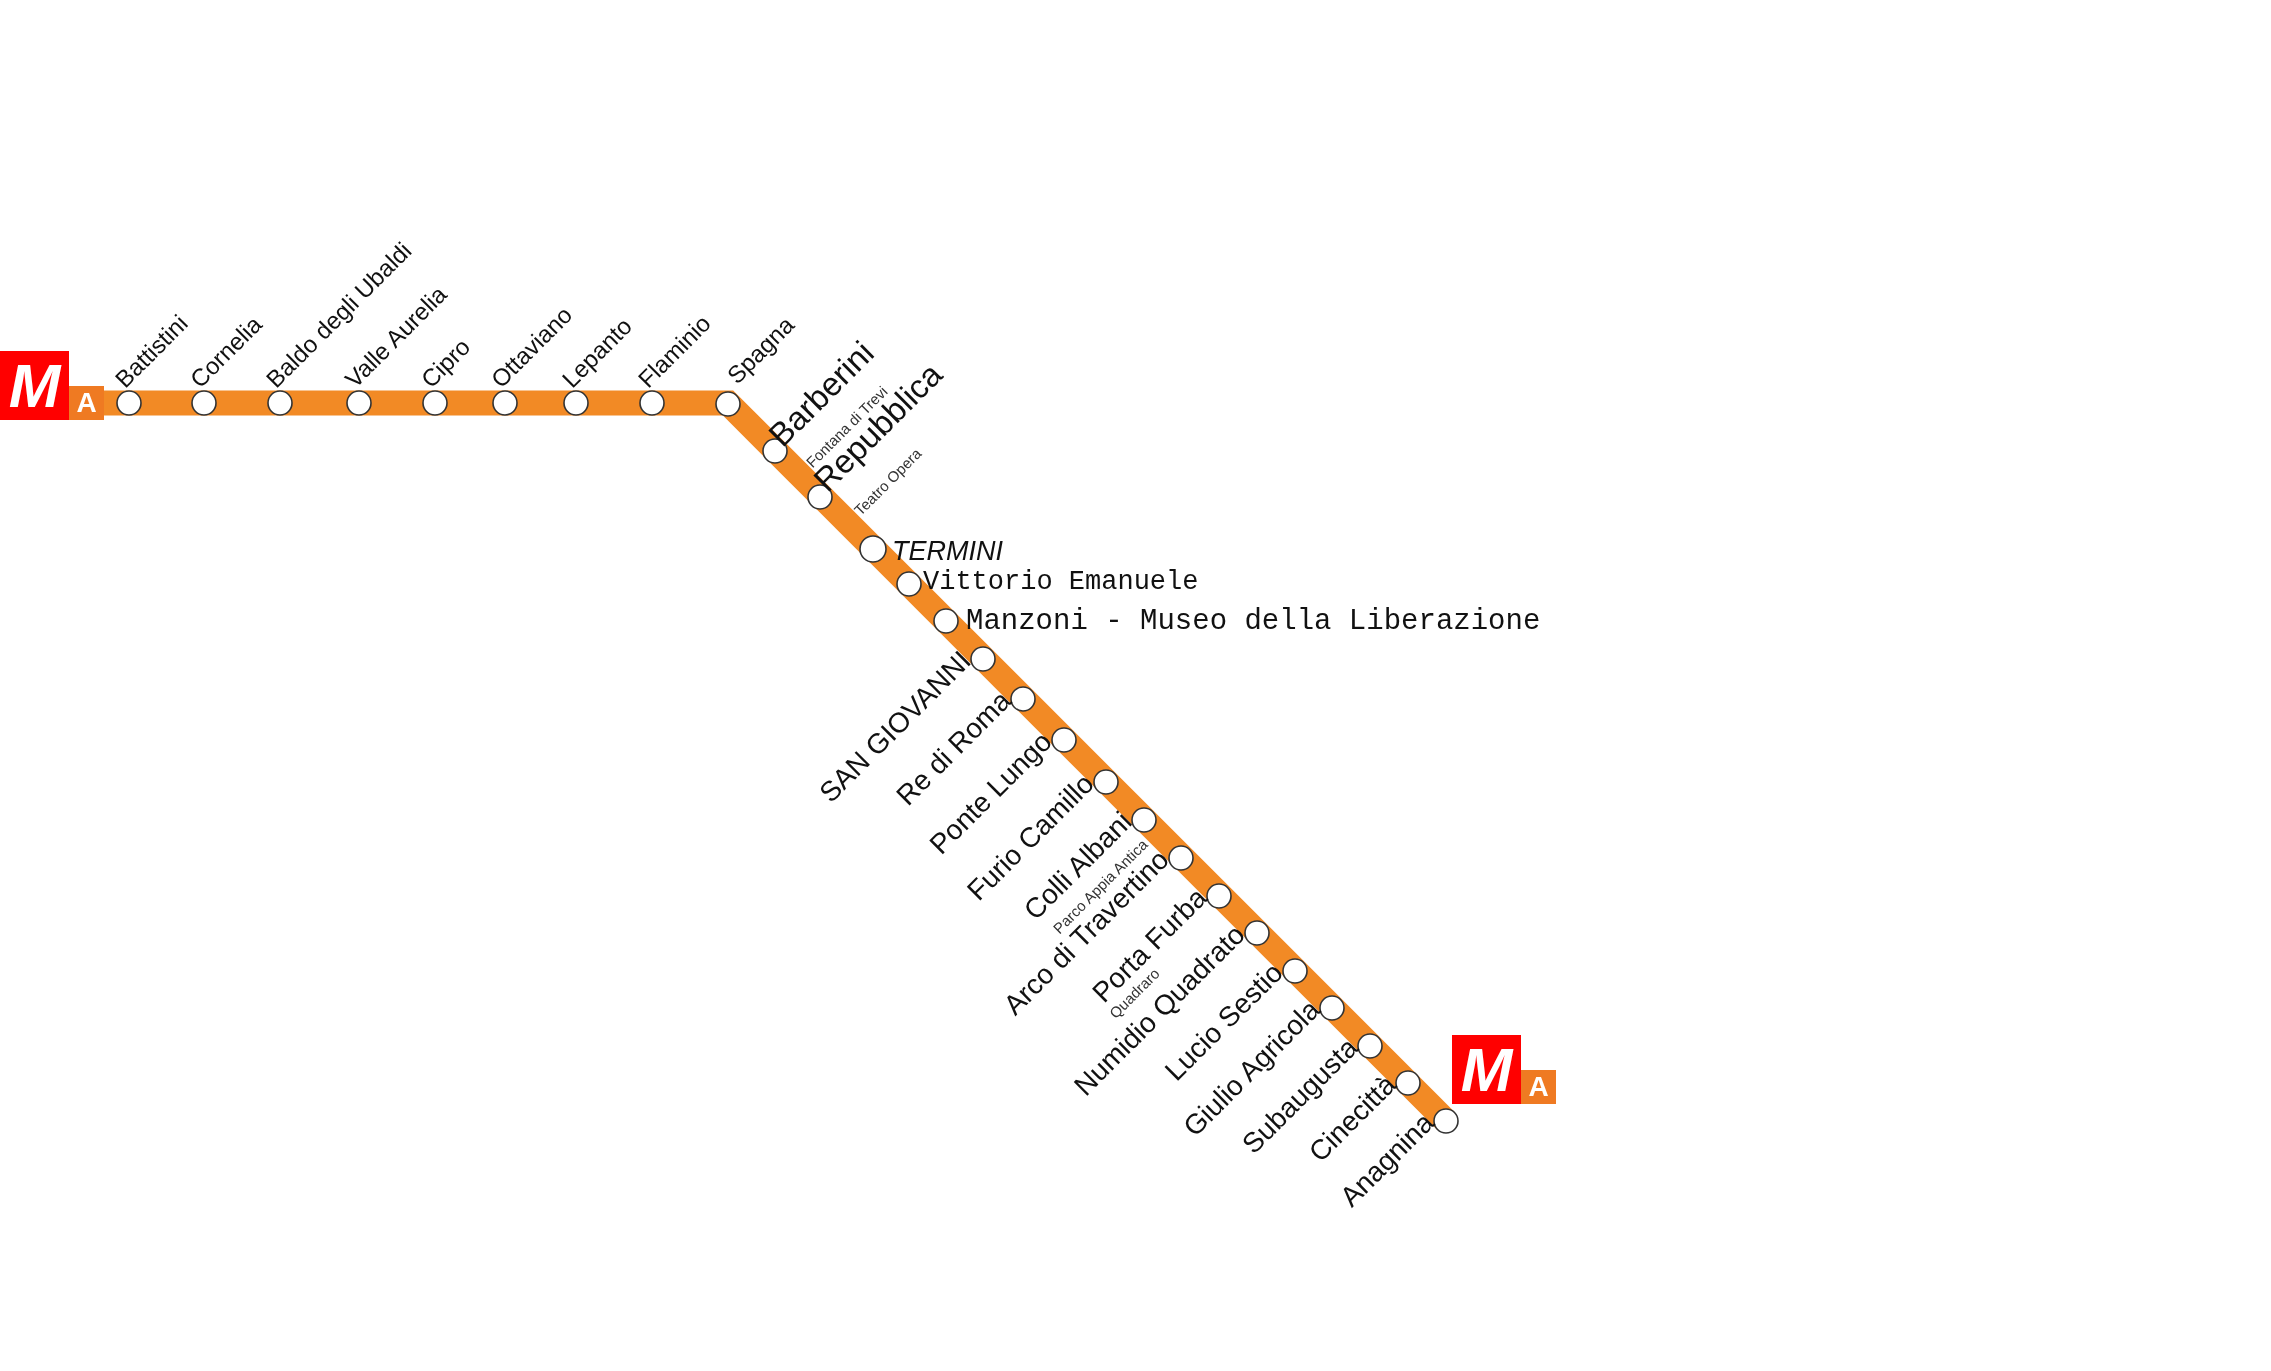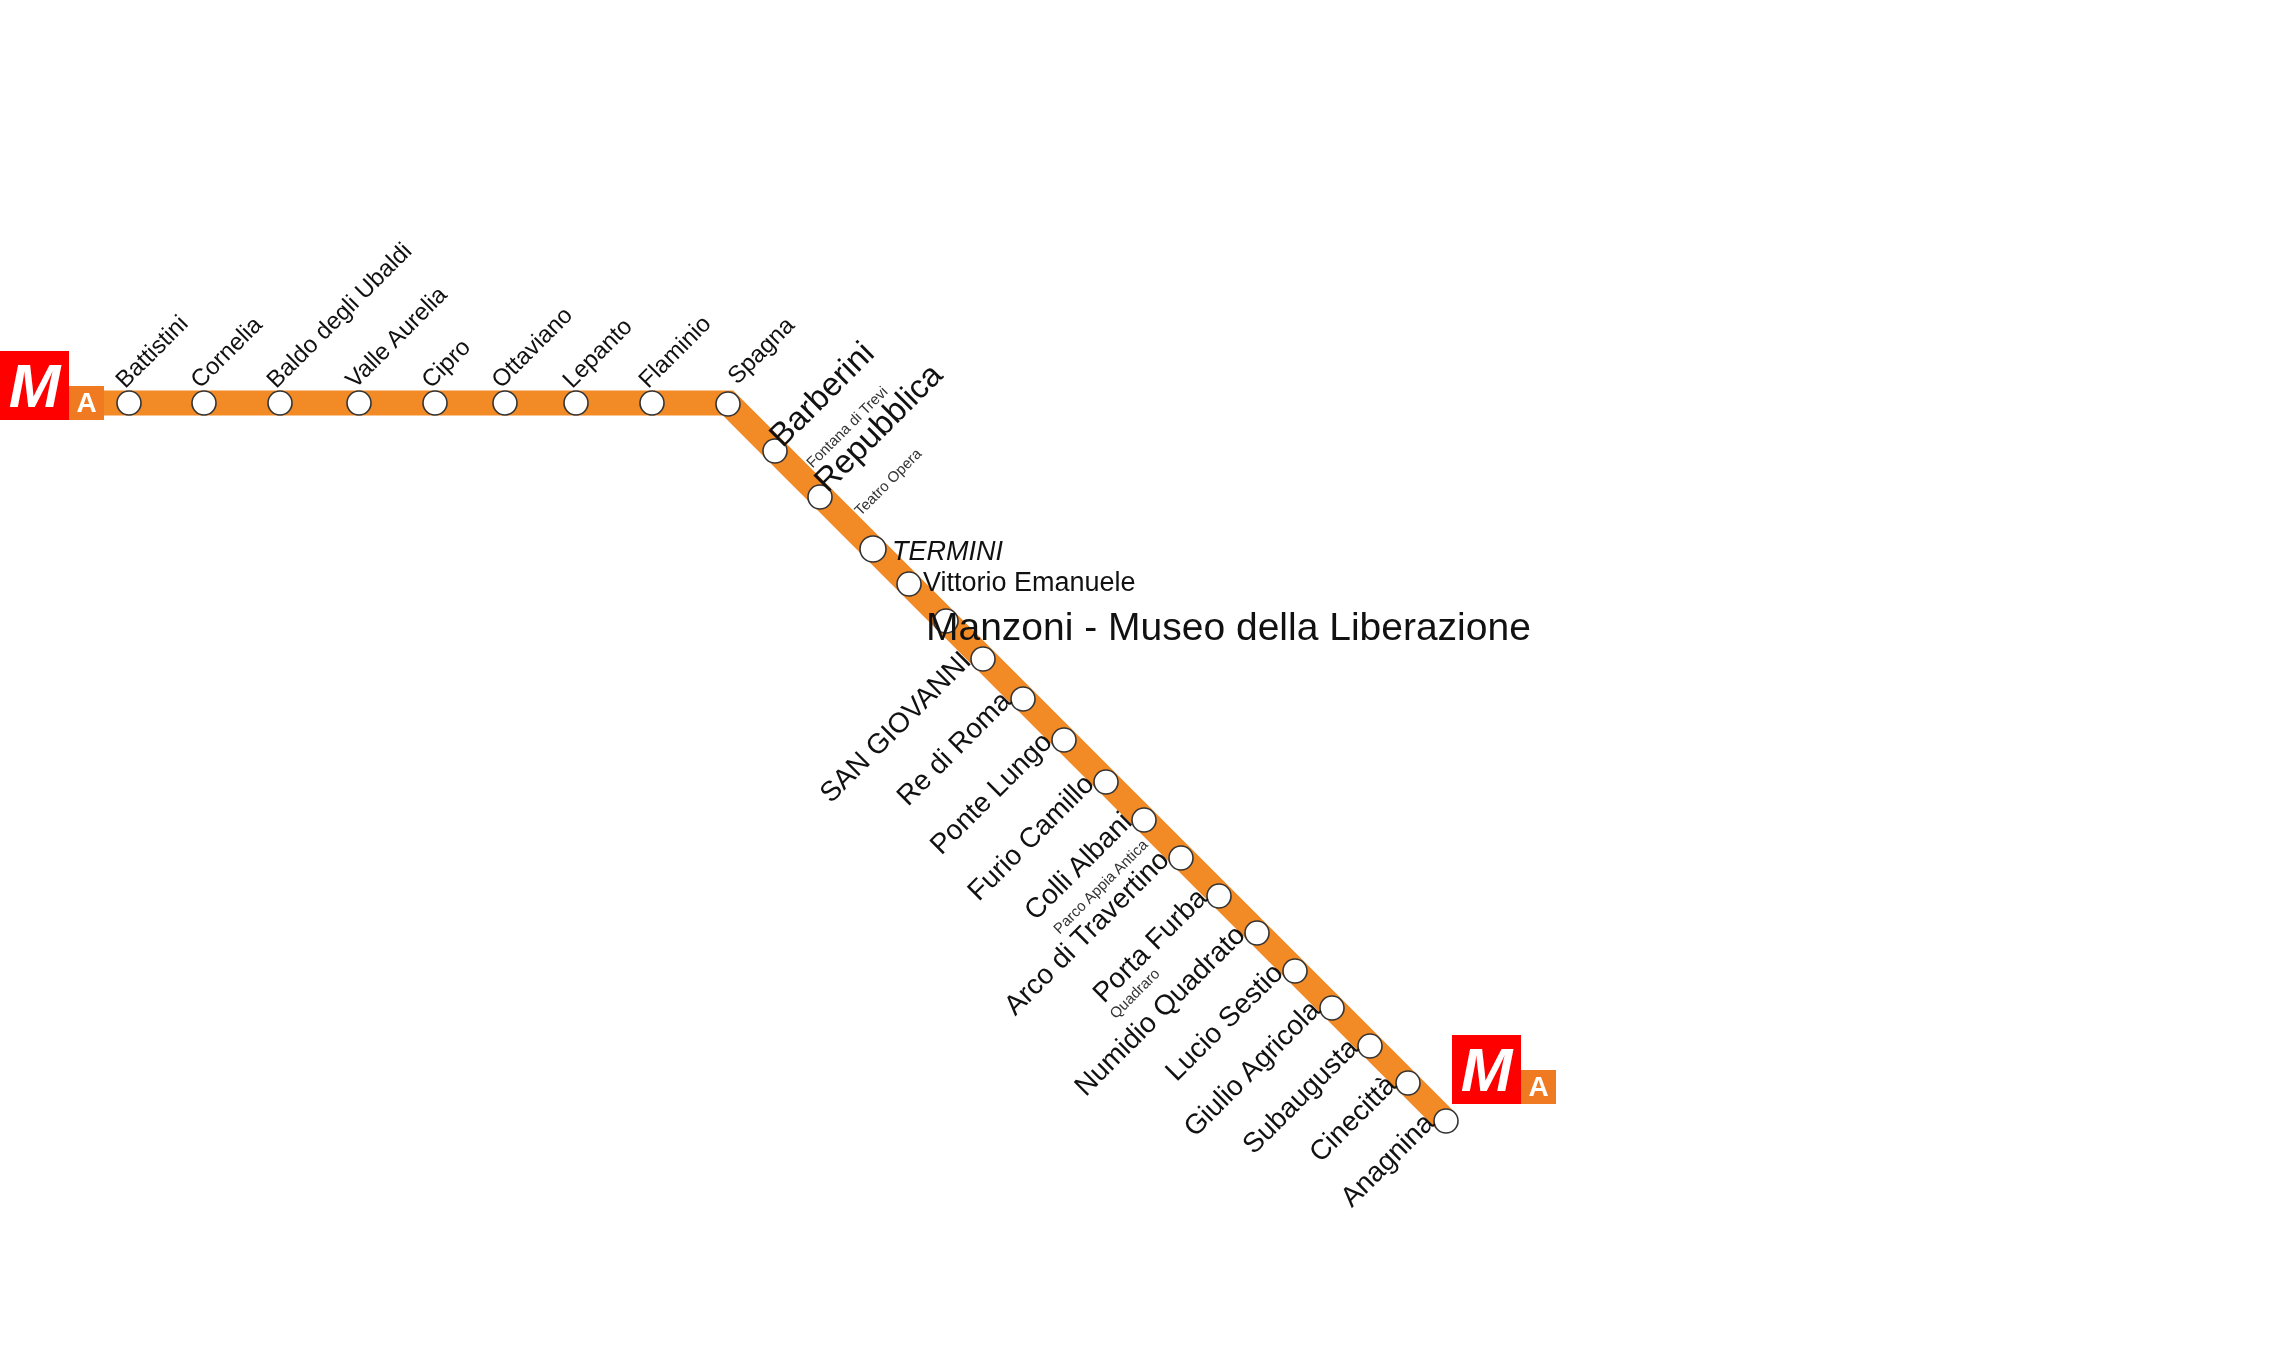--- a/index.html
+++ b/index.html
@@ -11,21 +11,21 @@
   .anchor { position:absolute; width:0; height:0; transform:rotate(-45deg); transform-origin:0 0; }
   .anchor > span { position:absolute; white-space:nowrap; line-height:1; }
   .up > span { left:0; bottom:0; }
   .down > span { right:0; bottom:0; }
   .f24 { font-size:24px; }
   .f26 { font-size:26px;font-style:italic; }
   .f28 { font-size:28px; }
   .f32 { font-size:33px; }
   .sub { font-size:15px; color:#333; }
   .flat { position:absolute; white-space:nowrap; line-height:1; }
-  .segoe { font-family:Liberation Sans, sans-serif; }
+  .segoe { font-family:Liberation Mono, monospace; }
 </style>
 </head>
 <body>
 
 <svg id="map" width="2271" height="1371" viewBox="0 0 2271 1371">
   <polyline points="104,403 728,403 1446,1121" fill="none" stroke="#f28a25" stroke-width="25" stroke-linejoin="miter"></polyline>
   <g fill="#ffffff" stroke="#333333" stroke-width="1.6">
     <circle cx="129" cy="403" r="12"></circle>
     <circle cx="204" cy="403" r="12"></circle>
     <circle cx="280" cy="403" r="12"></circle>
@@ -101,21 +101,21 @@
   </div>
 <div class="anchor up" style="left:831px;top:497px;">
     <span class="f32">Repubblica</span>
   </div>
 <div class="anchor up" style="left:862px;top:518px;">
     <span class="sub">Teatro Opera</span>
   </div>
 
 <div class="flat f26" style="left:892px;top:538px;font-size:27px;">TERMINI</div>
 <div class="flat segoe" style="left:923px;top:569px;font-size:27px;">Vittorio Emanuele</div>
-<div class="flat segoe" style="left:926px;top:607px;font-size:39px;">Manzoni - Museo della Liberazione</div>
+<div class="flat segoe" style="left:966px;top:607px;font-size:29px;">Manzoni - Museo della Liberazione</div>
 
 <div class="anchor down" style="left:976px;top:666px;">
     <span class="f28">SAN GIOVANNI</span>
   </div>
 <div class="anchor down" style="left:1016px;top:706px;">
     <span class="f28">Re di Roma</span>
   </div>
 <div class="anchor down" style="left:1057px;top:747px;">
     <span class="f28">Ponte Lungo</span>
   </div>

